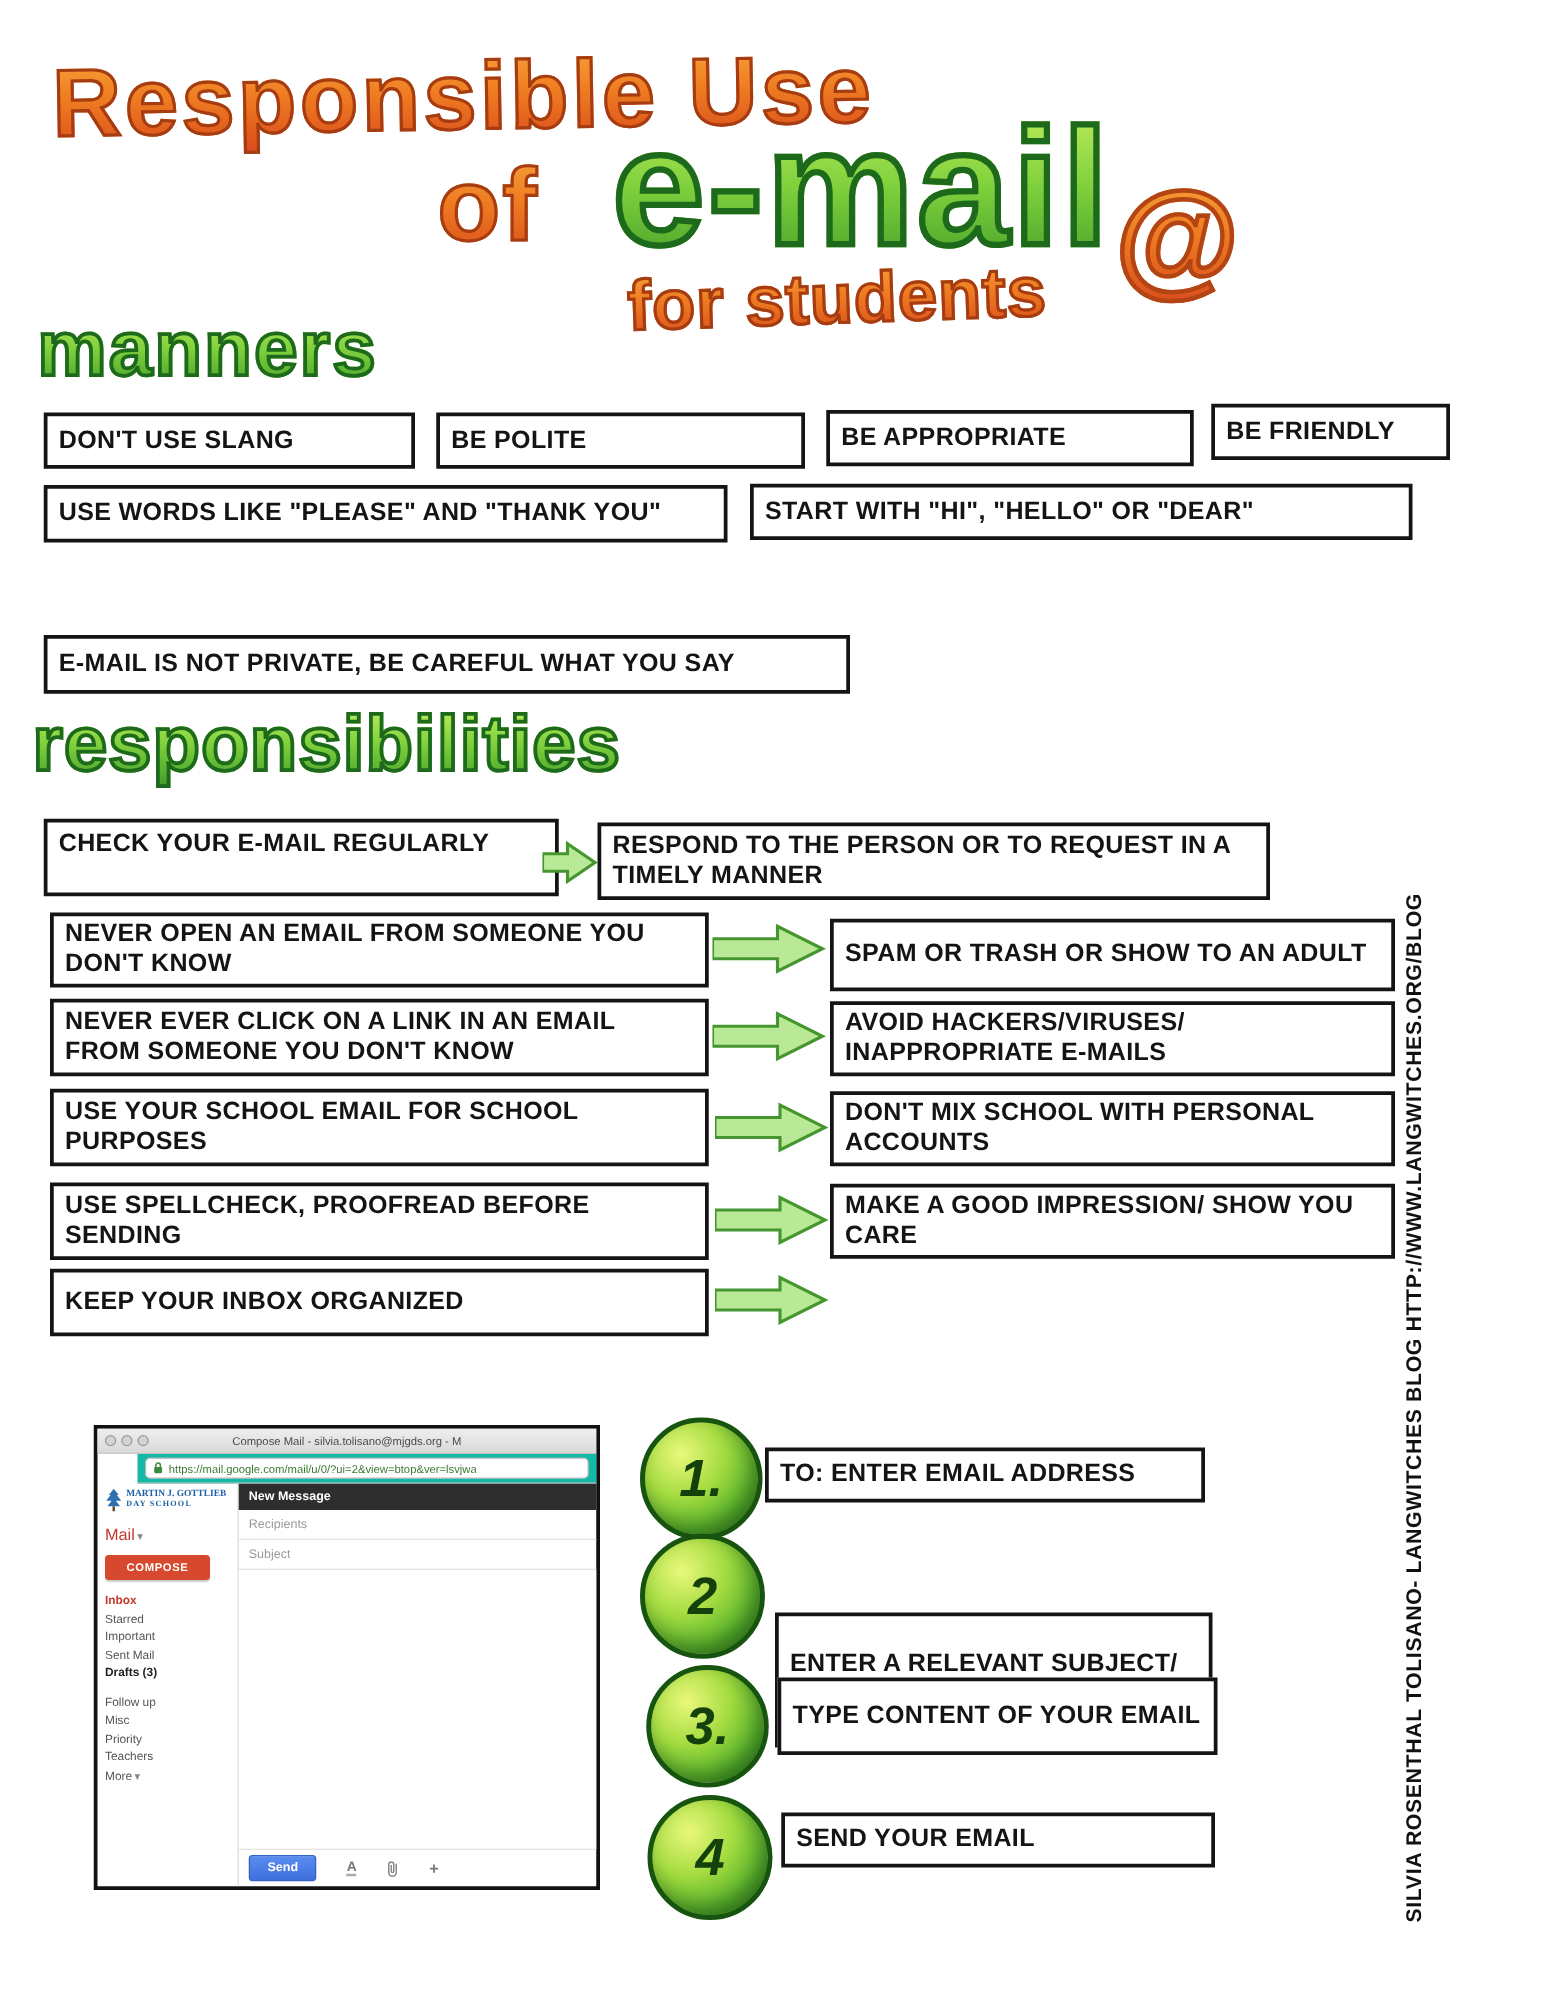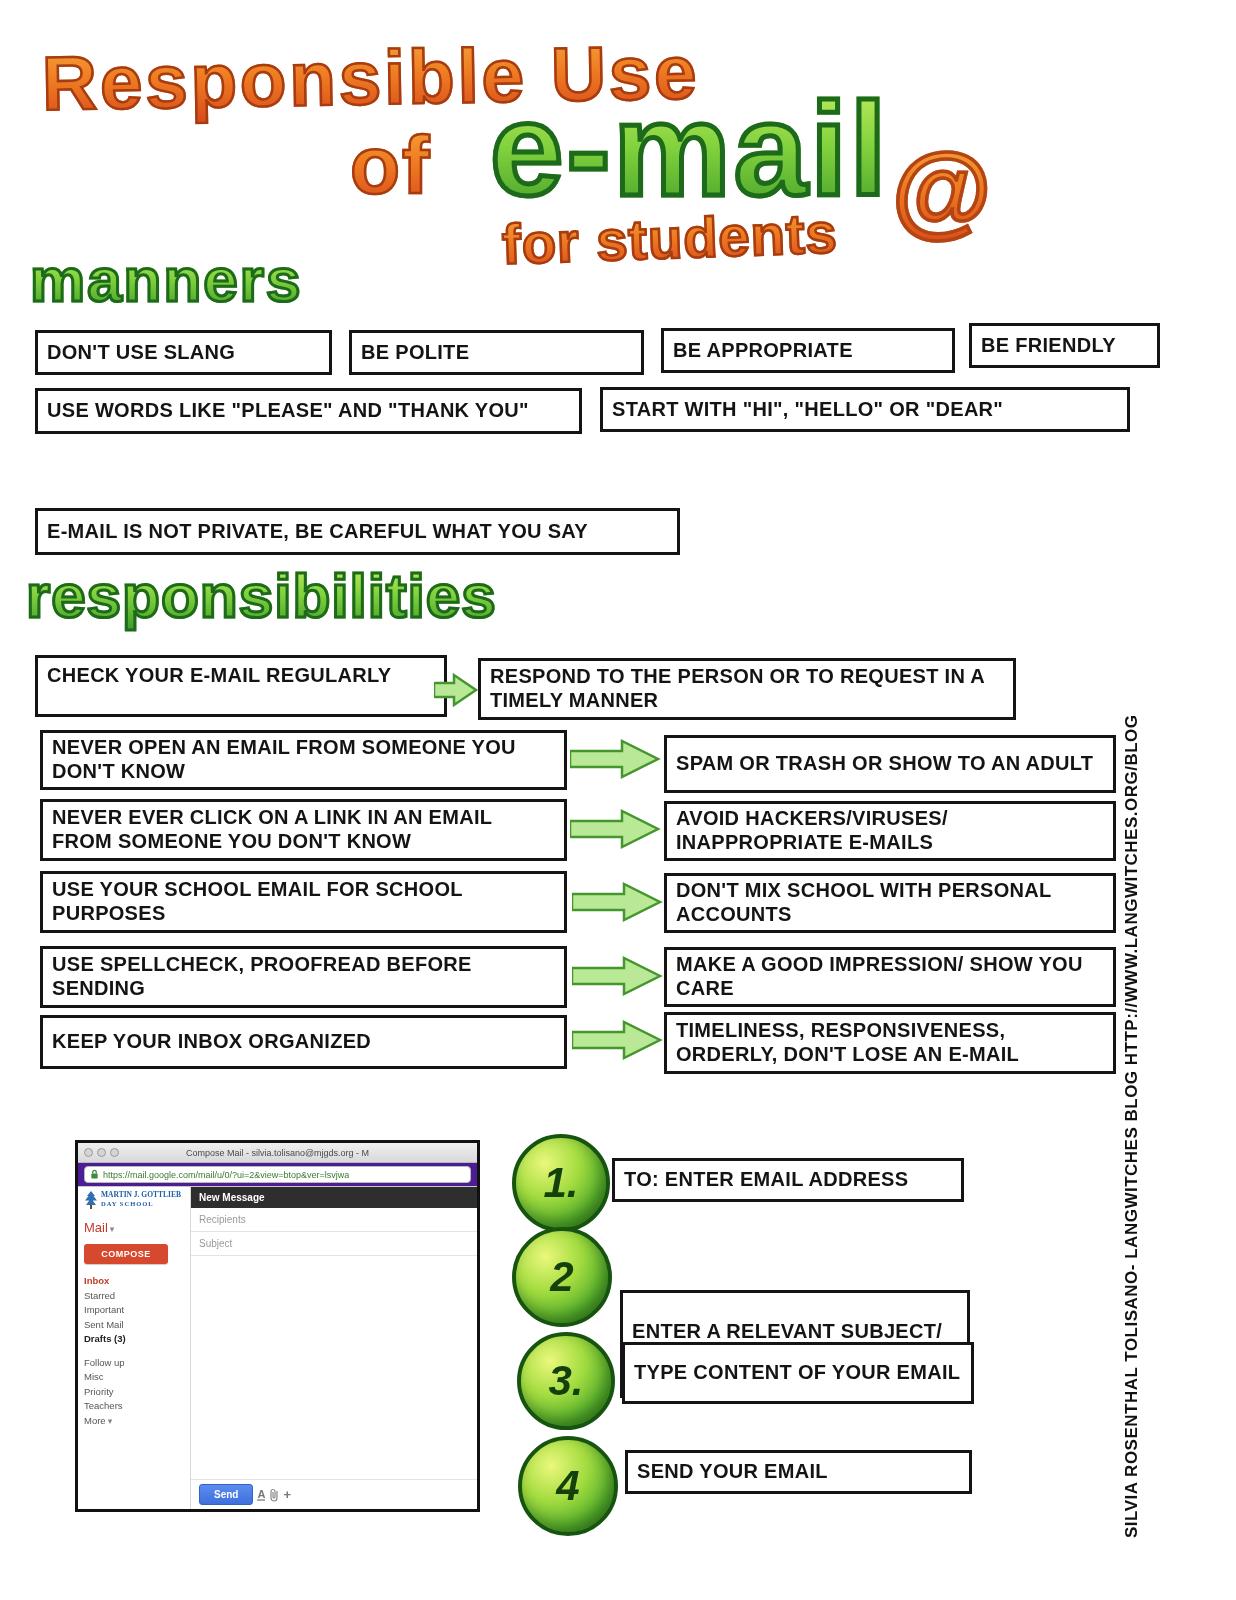--- a/index.html
+++ b/index.html
@@ -63,21 +63,21 @@
     border:3px solid #111; background:#fff; display:flex; flex-direction:column;
     font-family:"Liberation Sans", sans-serif;
   }
   .ss-titlebar {
     height:20px; background:linear-gradient(#efefef,#d9d9d9);
     border-bottom:1px solid #b9b9b9; display:flex; align-items:center; position:relative; flex:none;
     padding-left:6px;
   }
   .dot { width:9px; height:9px; border-radius:50%; background:#d4d4d4; border:1px solid #9a9a9a; margin-right:4px; }
   .ss-title { position:absolute; left:0; right:0; text-align:center; font-size:9px; color:#4a4a4a; }
-  .ss-urlbar { height:24px; background:#4c1d95; border-bottom:1px solid #c9c9c9; padding:3px 6px; flex:none; }
+  .ss-urlbar { height:24px; background:#14b8a6; border-bottom:1px solid #c9c9c9; padding:3px 6px; flex:none;margin-left:32px; }
   .ss-urlfield {
     height:17px; background:#fff; border:1px solid #b9b9b9; border-radius:4px;
     display:flex; align-items:center; padding:0 5px; gap:4px; overflow:hidden;
   }
   .ss-url { font-size:9px; color:#3c7a32; white-space:nowrap; overflow:hidden; }
   .ss-body { flex:1; display:flex; min-height:0; }
   .ss-side { width:112px; padding:4px 6px; flex:none; }
   .logo-row { display:flex; gap:3px; align-items:flex-start; }
   .logo-text { font-family:"Liberation Serif", serif; font-size:7.5px; font-weight:700; color:#1f5fa8; line-height:1.15; }
   .logo-sub { font-size:6.5px; letter-spacing:1px; }
@@ -90,21 +90,21 @@
   }
   .side-list { margin-top:10px; font-size:9.5px; color:#555; }
   .side-item { line-height:14.5px; }
   .si-inbox { color:#c43a2a; font-weight:700; }
   .si-drafts { color:#222; font-weight:700; }
   .si-gap { margin-top:9px; }
   .ss-compose { flex:1; border-left:1px solid #d9d9d9; display:flex; flex-direction:column; min-width:0; }
   .ss-newmsg { height:21px; background:#2e2e2e; color:#fff; font-size:10px; font-weight:700; display:flex; align-items:center; padding:0 8px; flex:none; }
   .ss-field { height:24px; border-bottom:1px solid #e4e4e4; font-size:10px; color:#9a9a9a; display:flex; align-items:center; padding:0 8px; flex:none; }
   .ss-msgbody { flex:1; background:#fff; }
-  .ss-toolbar { height:30px; border-top:1px solid #e4e4e4; display:flex; align-items:center; padding:0 8px; gap:4px; flex:none; }
+  .ss-toolbar { height:30px; border-top:1px solid #e4e4e4; display:flex; align-items:center; padding:0 8px; gap:24px; flex:none; }
   .send-btn {
     background:linear-gradient(#5b8def,#3f6fdd); color:#fff; font-size:10px; font-weight:700;
     padding:4px 14px; border-radius:3px; border:1px solid #3461c4;
   }
   .fmt-a { font-size:11px; font-weight:700; color:#777; border-bottom:2px solid #aaa; line-height:10px; }
   .plus-icon { font-size:13px; color:#777; font-weight:700; }
 </style>
 </head>
 <body>
 
@@ -167,21 +167,20 @@
       </svg>
   </span>
   <div class="nbox" style="left:664px;top:947px;width:452px;height:60px;">MAKE A GOOD IMPRESSION/ SHOW YOU CARE</div>
 
   <div class="nbox" style="left:40px;top:1015px;width:527px;height:54px;">KEEP YOUR INBOX ORGANIZED</div>
   <span class="arrow" style="left:572px;top:1018px;">
     <svg width="92" height="44" viewBox="0 0 92 44">
         <polygon points="0,14 52,14 52,4 88,22 52,40 52,30 0,30" fill="#b9e896" stroke="#46962f" stroke-width="2.5"></polygon>
       </svg>
   </span>
-  <div class="nbox" style="left:664px;top:1012px;width:452px;height:62px;">TIMELINESS, RESPONSIVENESS, ORDERLY, DON'T LOSE AN E-MAIL</div>
 
   <div class="step-circle" style="left:512px;top:1134px;width:98px;height:98px;">1.</div>
   <div class="nbox" style="left:612px;top:1158px;width:352px;height:44px;">TO: ENTER EMAIL ADDRESS</div>
 
   <div class="step-circle" style="left:512px;top:1227px;width:100px;height:100px;">2</div>
   <div class="nbox" style="left:620px;top:1290px;width:350px;height:108px;">ENTER A RELEVANT SUBJECT/ TITLE FOR YOUR EMAIL</div>
 
   <div class="step-circle" style="left:517px;top:1332px;width:98px;height:98px;">3.</div>
   <div class="nbox" style="left:622px;top:1342px;width:352px;height:62px;">TYPE CONTENT OF YOUR EMAIL</div>
 

